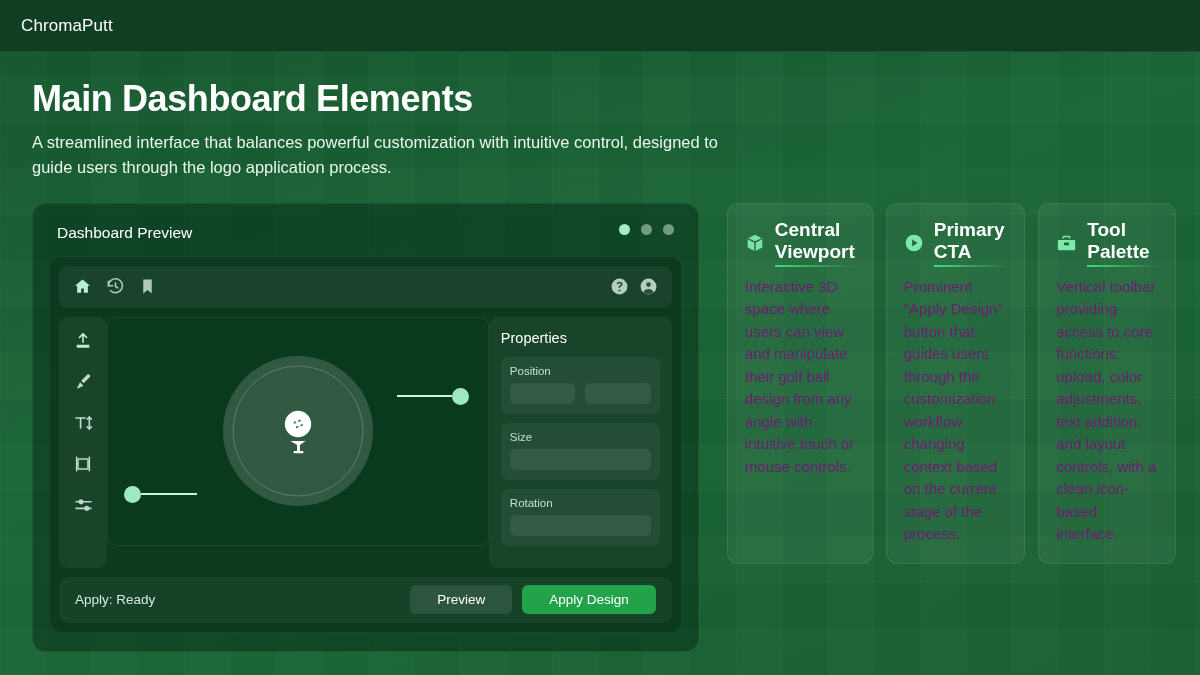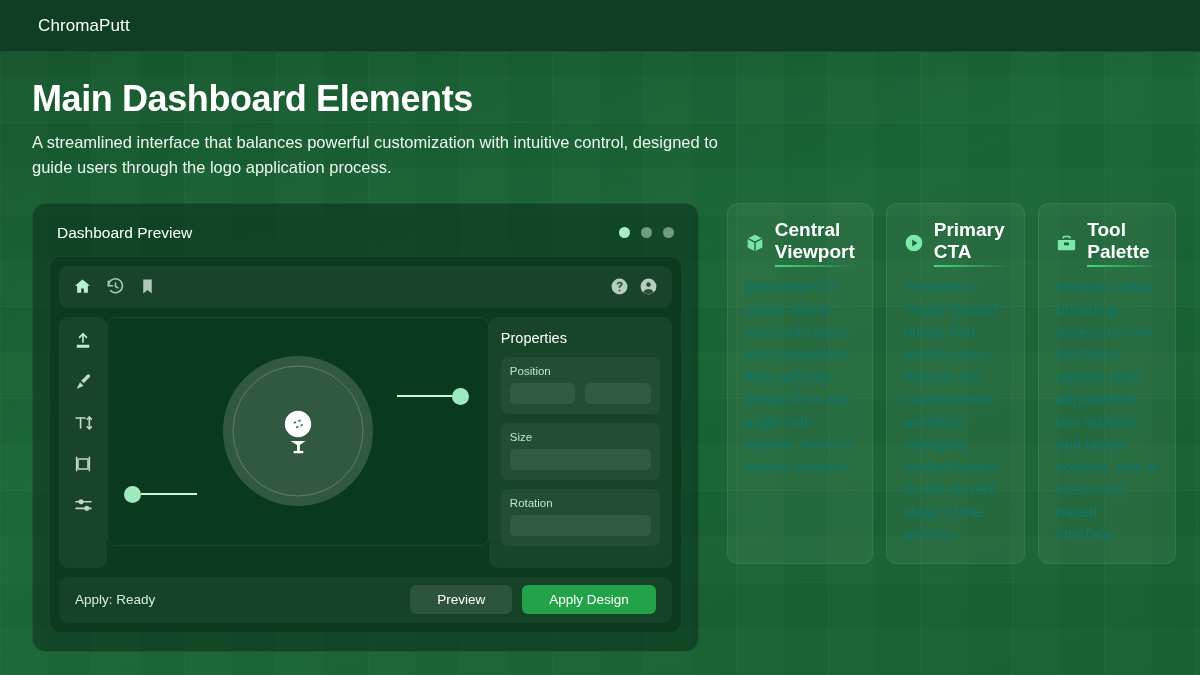--- a/index.html
+++ b/index.html
@@ -20,21 +20,21 @@
     color: #ffffff;
   }
 
   
   .topbar {
     height: 52px;
     background: linear-gradient(180deg, #0e3c21 0%, #10insights 100%);
     background-color: #0f3e22;
     border-bottom: 1px solid rgba(255,255,255,0.07);
     display: flex; align-items: center;
-    padding: 0 38px;
+    padding: 0 21px;
     position: relative;
   }
   .brand {
     font-size: 17px;
     font-weight: 400;
     color: #ffffff;
     letter-spacing: 0.1px;
   }
 
   
@@ -65,21 +65,21 @@
 
   
   .preview-panel {
     width: 668px;
     background: rgba(8,48,25,0.55);
     border: 1px solid rgba(255,255,255,0.07);
     border-radius: 14px;
     padding: 16px 16px 18px 16px;
   }
   .preview-head {
-    display: flex; align-items: center; justify-content: space-between;
+    display: flex; align-items: flex-start; justify-content: space-between;
     padding: 4px 8px 14px 8px;
   }
   .preview-label { font-size: 15.5px; color: #ffffff; font-weight: 400; }
   .dots { display: flex; gap: 11px; align-items: center; }
   .dot { width: 11px; height: 11px; border-radius: 50%; }
   .dot.d1 { background: #a8edc4; }
   .dot.d2, .dot.d3 { background: #6f9c80; }
 
   
   .app-frame {
@@ -216,21 +216,21 @@
   .card-title::after {
     content: "";
     position: absolute; left: 0; bottom: 0;
     width: 100%; height: 2px;
     background: linear-gradient(90deg, #3ddc7f 0%, rgba(61,220,127,0) 100%);
   }
   .card-desc {
     margin-top: 9px;
     font-size: 15px;
     line-height: 1.5;
-    color: #0f766e;
+    color: #701a75;
   }
 </style>
 </head>
 <body>
 
 <div class="topbar">
   <span class="brand">ChromaPutt</span>
 </div>
 
 <div class="page-head">

